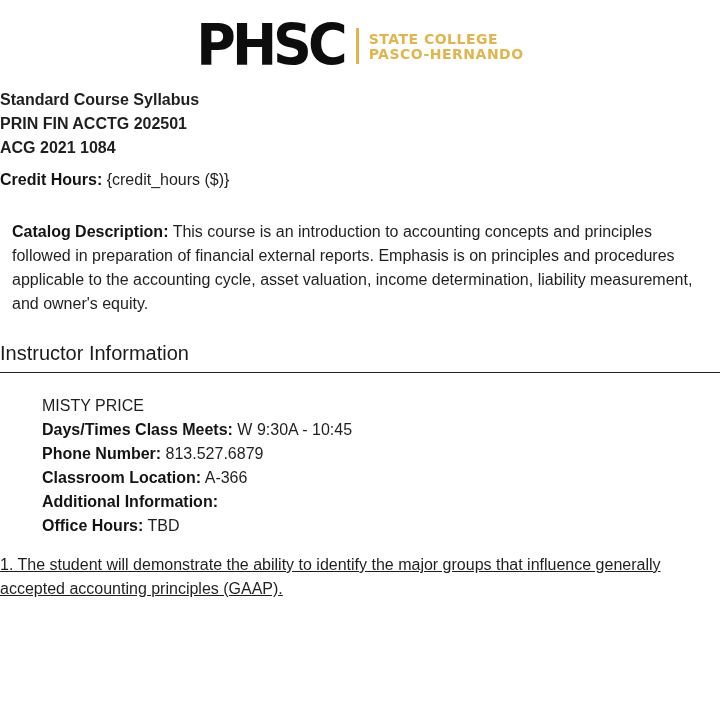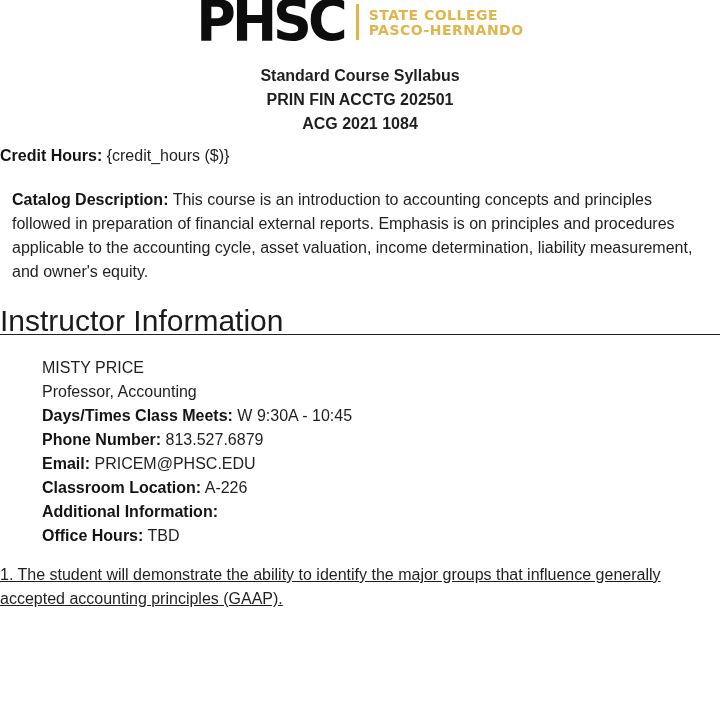--- a/index.html
+++ b/index.html
@@ -11,21 +11,21 @@
     height: 720px;
     overflow: hidden;
     background: #ffffff;
     color: #1f1f1f;
     font-family: "Liberation Sans", sans-serif;
     font-size: 16px;
     line-height: 24px;
   }
   
   .logo {
-    padding-top: 0;
+    padding-top: 24px;
     height: 44px;
     display: flex;
     justify-content: center;
     align-items: center;
   }
   .logo-acronym {
     font-family: "DejaVu Sans", sans-serif;
     font-weight: bold;
     font-size: 54px;
     line-height: 44px;
@@ -47,35 +47,36 @@
     font-weight: bold;
     font-size: 14px;
     line-height: 14px;
     letter-spacing: 0.5px;
     color: #e2b54a;
     transform: scaleY(1.05);
   }
   
   .doc-title {
     margin-top: 20px;
-    text-align: center;
+    text-align: left;
     font-weight: bold;
   }
   .doc-title div { height: 24px; }
   
-  .credit-line { margin: 8px 0 20px 0; }
+  .credit-line { margin: 8px 0 28px 0; }
   .para { margin: 16px 12px; }
   strong { font-weight: bold; color: #141414; }
   
   h2.section-heading {
-    font-size: 30px;
+    font-size: 20px;
     font-weight: normal;
     color: #1b1b1b;
     line-height: 26px;
     margin: 24px 0 0 0;
+    padding-bottom: 6px;
     border-bottom: 1px solid #222222;
   }
   h2.section-heading.objectives { margin-top: 26px; }
   
   .info-block { margin-top: 21px; }
   .info-row { height: 24px; padding-left: 42px; }
   
   .objective { margin: 15px 0 16px 0; text-decoration: underline; }
 </style>
 </head>
@@ -99,25 +100,23 @@
   </div>
 
   <p class="credit-line"><strong>Credit Hours:</strong><span> {credit_hours ($)}</span></p>
 
   <p class="para"><strong>Catalog Description:</strong><span> This course is an introduction to accounting concepts and principles followed in preparation of financial external reports. Emphasis is on principles and procedures applicable to the accounting cycle, asset valuation, income determination, liability measurement, and owner's equity.</span></p>
 
   <h2 class="section-heading">Instructor Information</h2>
 
   <div class="info-block">
     <div class="info-row"><strong></strong><span>MISTY PRICE</span></div>
-    <div class="info-row"><strong></strong><span>Professor, Accounting</span></div>
     <div class="info-row"><strong>Days/Times Class Meets:</strong><span> W 9:30A - 10:45</span></div>
     <div class="info-row"><strong>Phone Number:</strong><span> 813.527.6879</span></div>
-    <div class="info-row"><strong>Email:</strong><span> PRICEM@PHSC.EDU</span></div>
-    <div class="info-row"><strong>Classroom Location:</strong><span> A-226</span></div>
+    <div class="info-row"><strong>Classroom Location:</strong><span> A-366</span></div>
     <div class="info-row"><strong>Additional Information:</strong><span></span></div>
     <div class="info-row"><strong>Office Hours:</strong><span> TBD</span></div>
   </div>
 
 
   <p class="para objective">1. The student will demonstrate the ability to identify the major groups that influence generally accepted accounting principles (GAAP).</p>
 
 </div>
 
 </body></html>

